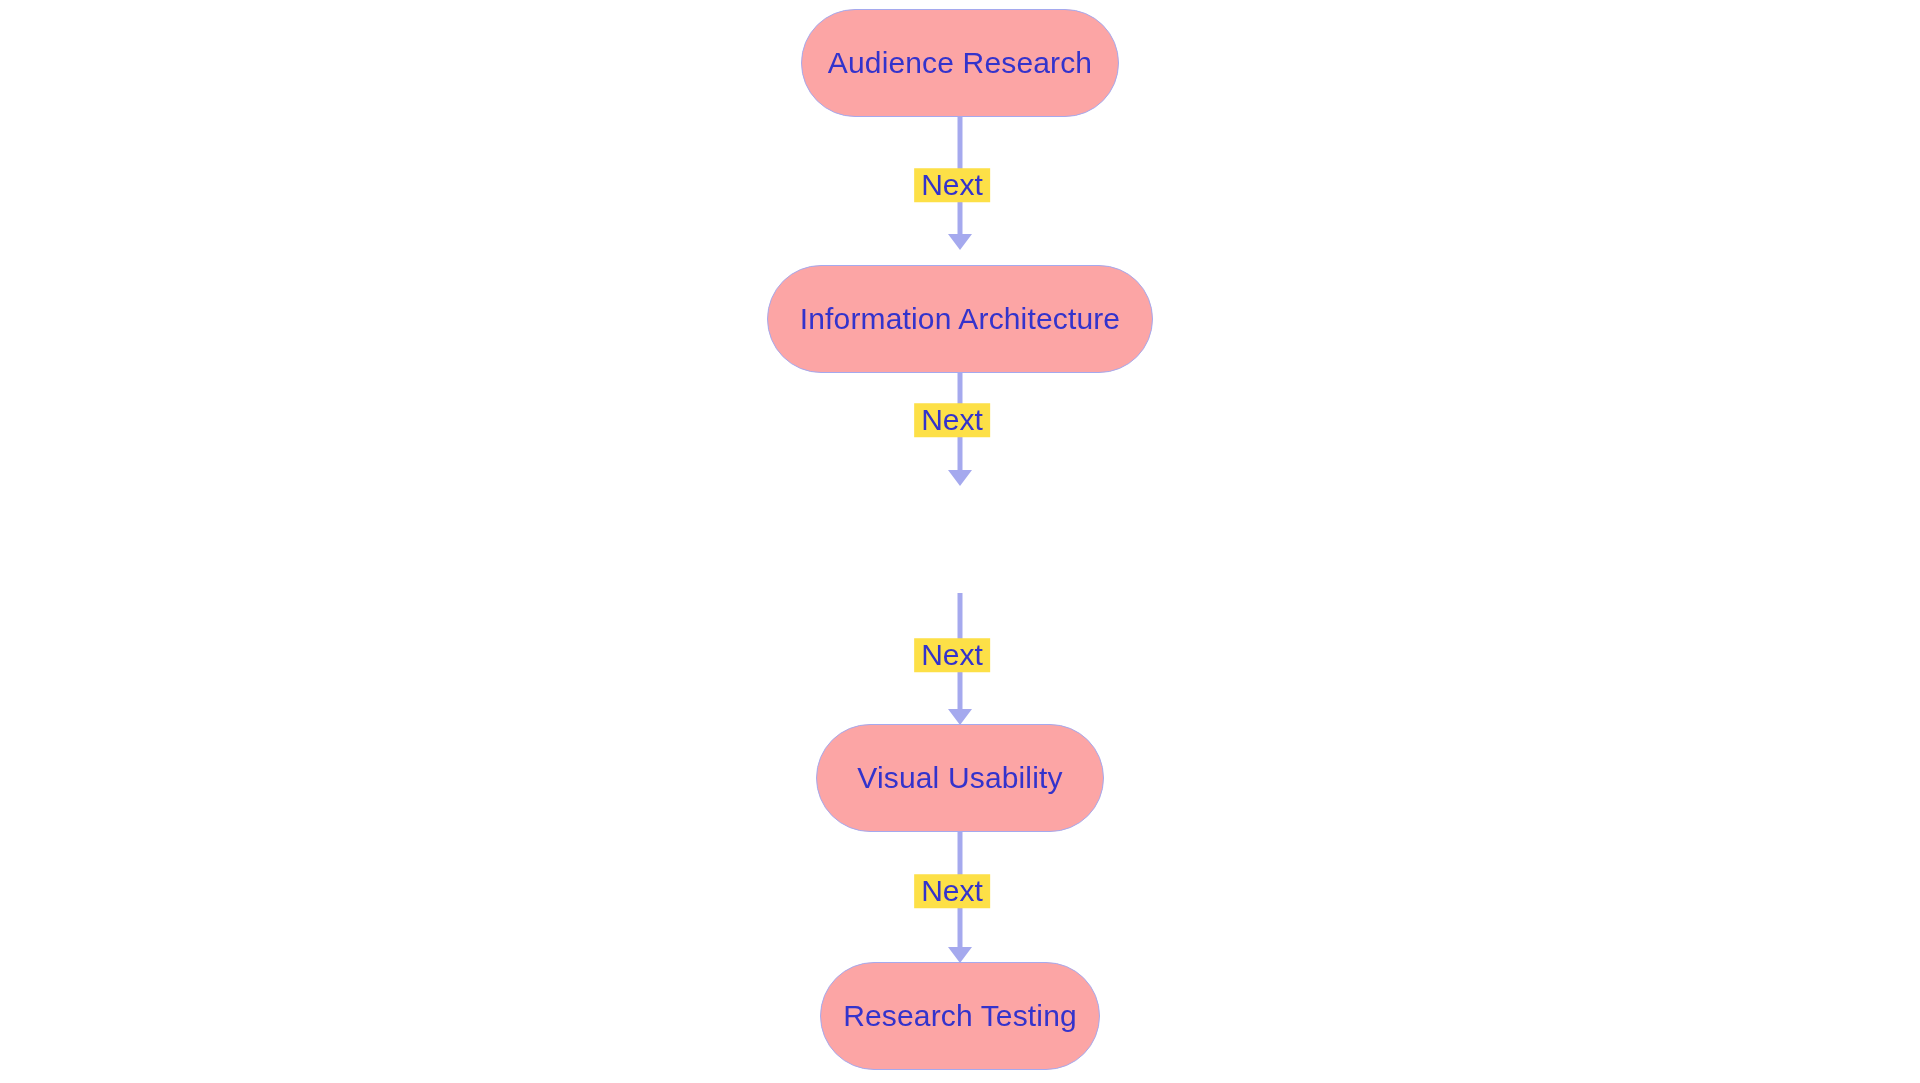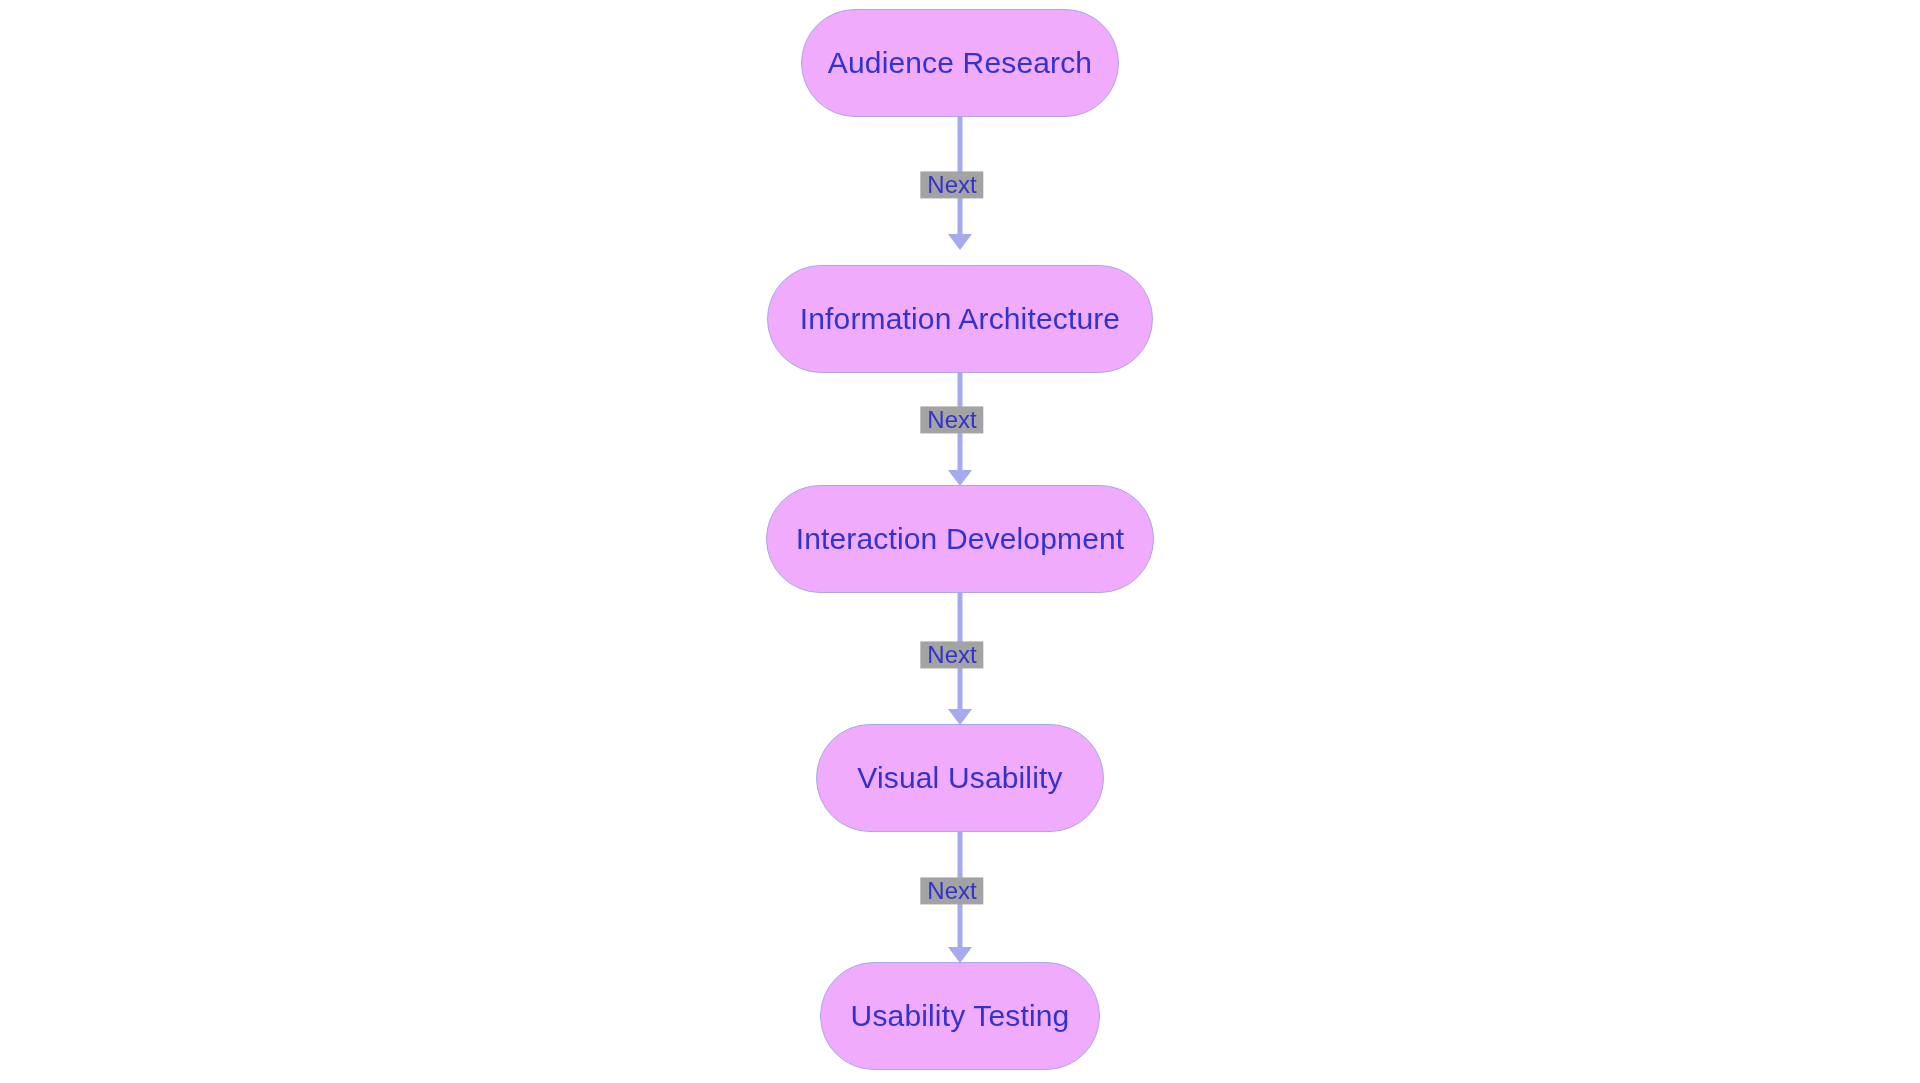--- a/index.html
+++ b/index.html
@@ -18,21 +18,21 @@
     width: 1920px;
     height: 1083px;
     background: #ffffff;
   }
   .flow-node {
     position: absolute;
     box-sizing: border-box;
     display: flex;
     align-items: center;
     justify-content: center;
-    background: #f0abfc;
+    background: #fca5a5;
     border: 1.6px solid #a5a9ee;
     border-radius: 60px;
     height: 108px;
     transform: translateX(-50%);
     z-index: 2;
   }
   .flow-node-label {
     font-family: "Liberation Sans", sans-serif;
     font-size: 30px;
     font-weight: 400;
@@ -56,24 +56,24 @@
     stroke-width: 5;
     fill: none;
   }
   .edge-head {
     fill: #a5a9ee;
   }
   .edge-label {
     position: absolute;
     transform: translate(-50%, -50%);
     font-family: "Liberation Sans", sans-serif;
-    font-size: 24px;
+    font-size: 30px;
     font-weight: 400;
     color: #3333cc;
-    background: #a3a3a3;
+    background: #fde047;
     padding: 1px 7px;
     white-space: nowrap;
     line-height: 1.05;
     z-index: 3;
     text-align: right;
   }
 </style>
 </head>
 <body>
 
@@ -104,25 +104,22 @@
   <div class="edge-label" style="left:952px; top:891px;">Next</div>
 
   <div class="flow-node" style="left:960px; top:9px; width:318px;">
     <span class="flow-node-label">Audience Research</span>
   </div>
 
   <div class="flow-node" style="left:960px; top:249px; width:386px;margin-top:16px;">
     <span class="flow-node-label">Information Architecture</span>
   </div>
 
-  <div class="flow-node" style="left:960px; top:485px; width:388px;">
-    <span class="flow-node-label">Interaction Development</span>
-  </div>
 
   <div class="flow-node" style="left:960px; top:724px; width:288px;">
     <span class="flow-node-label">Visual Usability</span>
   </div>
 
   <div class="flow-node" style="left:960px; top:962px; width:280px;">
-    <span class="flow-node-label">Usability Testing</span>
+    <span class="flow-node-label">Research Testing</span>
   </div>
 
 </div>
 
 </body></html>

